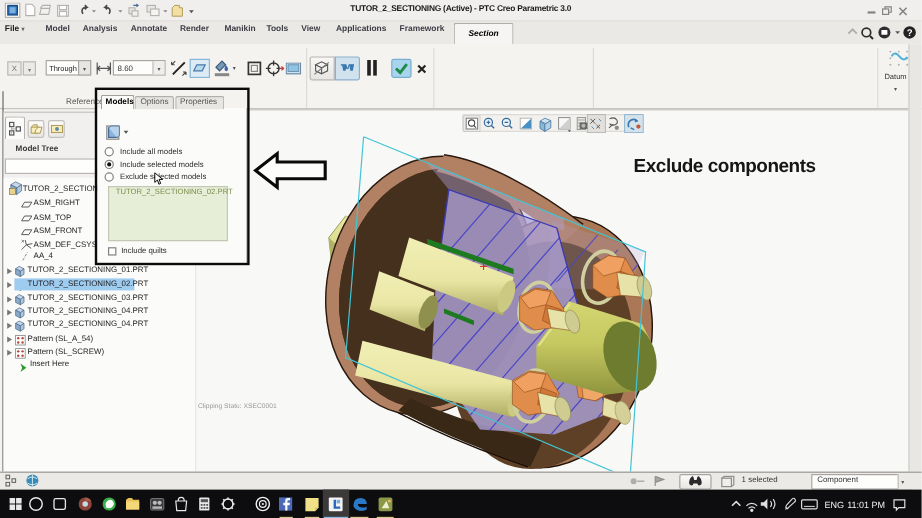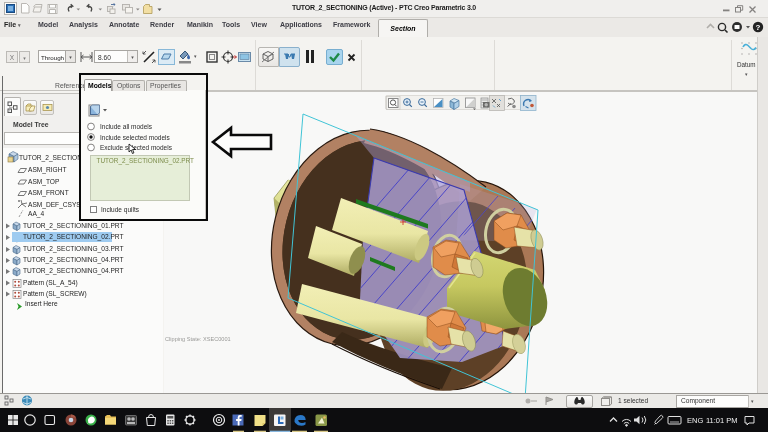--- a/index.html
+++ b/index.html
@@ -356,20 +356,21 @@
     <path d="M123 4 q4 -2 6 1 q1.5 2.5 -1.5 4 q-3 1.2 -4.5 -1" fill="none" stroke="#555" stroke-width="0.9"></path>
       <path d="M122.5 11.5 l3.5 -3" stroke="#555" stroke-width="0.9"></path>
       <circle cx="129" cy="11.5" r="1.8" fill="#888"></circle>
 
     <path d="M139 11 q-1.5 -4 2 -6 q3 -1.5 5 1" fill="none" stroke="#3a78b0" stroke-width="1.4"></path>
     <path d="M144.5 4 l2.5 2 -3 1 z" fill="#3a78b0"></path>
       <circle cx="147" cy="10.5" r="1.8" fill="#c05838"></circle>
       <path d="M140.5 11.5 l3 1.5" stroke="#3a78b0" stroke-width="1.1"></path>
   </svg>
 
+  <div class="t" style="left:528px;top:130px;font-size:15.8px;font-weight:600;color:#161616;letter-spacing:-0.4px">Exclude components</div>
   <div class="t" style="left:165px;top:336px;font-size:5.6px;color:#9a9a98">Clipping State: XSEC0001</div>
 
   
   <svg id="model" class="abs" style="left:164px;top:92px" width="593" height="301" viewBox="164 92 593 301">
     <defs>
       <linearGradient id="shaftg" x1="0" y1="0" x2="0" y2="1">
         <stop offset="0" stop-color="#d3d672"></stop>
           <stop offset="0.45" stop-color="#c6c860"></stop>
           <stop offset="1" stop-color="#8e943e"></stop>
       </linearGradient>

